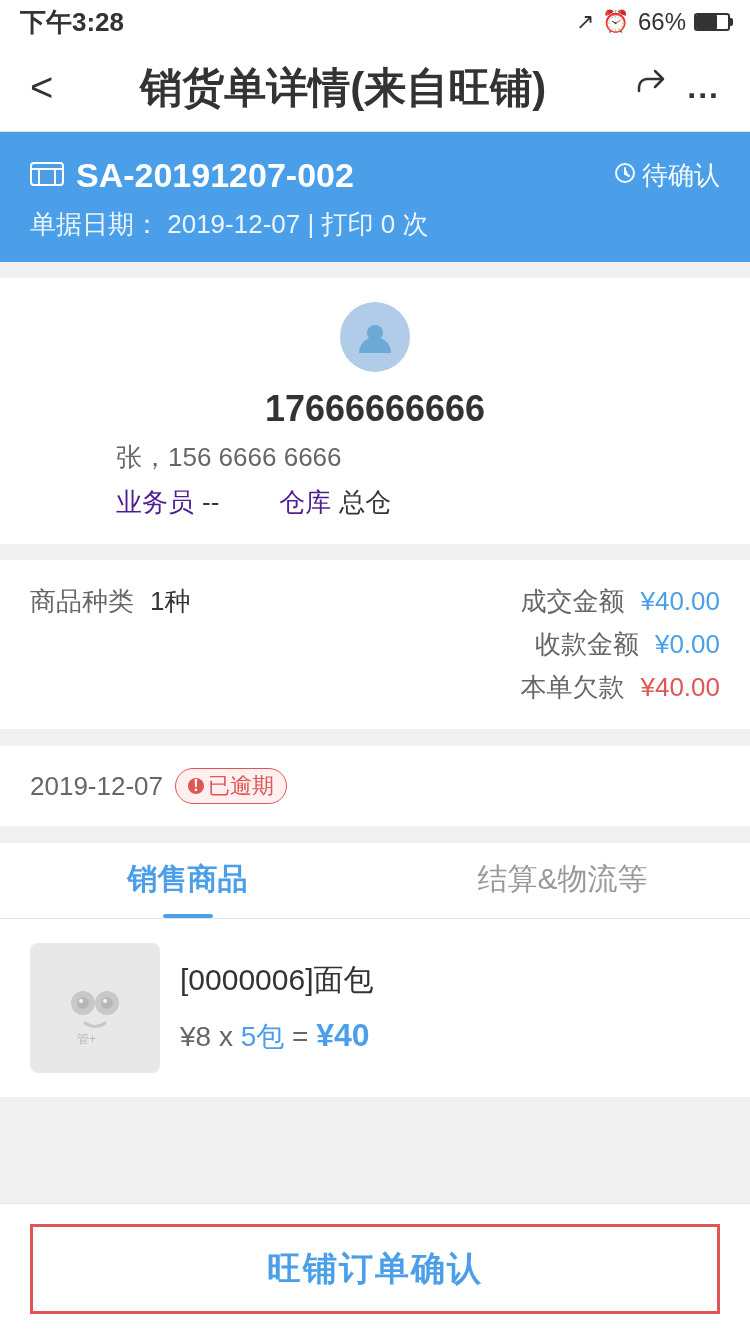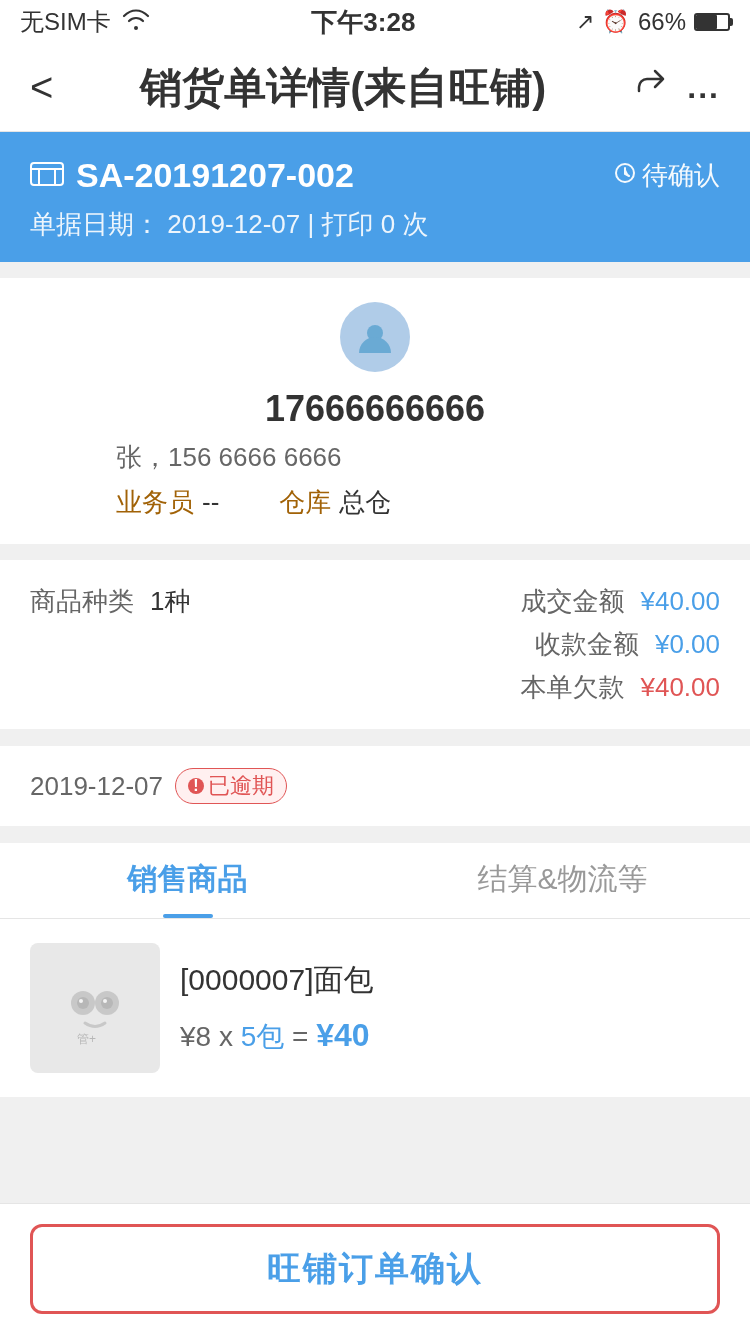--- a/index.html
+++ b/index.html
@@ -128,21 +128,21 @@
     }
     .customer-fields {
       display: flex;
       align-items: center;
       gap: 60px;
       margin-left: 86px;
       font-size: 26px;
       color: #666;
     }
     .field-item { display: flex; align-items: center; gap: 8px; }
-    .field-label { color: #a16207; }
+    .field-label { color: #4c1d95; }
     .field-value { color: #333; }
 
     
     .summary-section {
       background: #fff;
       padding: 24px 30px;
       display: flex;
       align-items: flex-start;
       justify-content: space-between;
       margin-top: 16px;
@@ -296,39 +296,29 @@
       border-top: 1px solid #e5e5e5;
     }
     .confirm-btn {
       width: 100%;
       height: 90px;
       border: 3px solid #e05555;
       background: #fff;
       color: #4a9fe8;
       font-size: 34px;
       font-weight: 600;
-      border-radius: 12px;
+      border-radius: 0;
       cursor: pointer;
       letter-spacing: 2px;
     }
   </style>
 </head>
 <body>
 
 <div class="status-bar">
-  <div class="status-left">
-    <span>无SIM卡</span>
-    <span>
-      <svg width="30" height="22" viewBox="0 0 30 22" fill="none">
-        <path d="M15 18a2 2 0 100 4 2 2 0 000-4z" fill="#333"></path>
-        <path d="M8 13c1.9-1.9 4.4-3 7-3s5.1 1.1 7 3" stroke="#333" stroke-width="2.2" fill="none" stroke-linecap="round"></path>
-        <path d="M3 8C6.4 4.6 10.5 2.5 15 2.5S23.6 4.6 27 8" stroke="#333" stroke-width="2.2" fill="none" stroke-linecap="round"></path>
-      </svg>
-    </span>
-  </div>
   <div class="status-center">下午3:28</div>
   <div class="status-right">
     <span style="font-size:22px;">↗</span>
     <span style="font-size:22px;">⏰</span>
     <span>66%</span>
     <span style="display:inline-block;width:36px;height:18px;border:2px solid #333;border-radius:3px;position:relative;">
       <span style="display:block;width:66%;height:100%;background:#333;border-radius:1px;"></span>
       <span style="position:absolute;right:-5px;top:50%;transform:translateY(-50%);width:3px;height:8px;background:#333;border-radius:0 2px 2px 0;"></span>
     </span>
   </div>
@@ -454,21 +444,21 @@
         <circle cx="52" cy="35" r="12" fill="#aaa"></circle>
         <circle cx="28" cy="35" r="6" fill="#888"></circle>
         <circle cx="52" cy="35" r="6" fill="#888"></circle>
         <circle cx="26" cy="33" r="2" fill="#fff"></circle>
         <circle cx="50" cy="33" r="2" fill="#fff"></circle>
         <path d="M30 55 Q40 62 50 55" stroke="#aaa" stroke-width="3" fill="none" stroke-linecap="round"></path>
         <text x="22" y="75" font-size="12" fill="#888" font-family="sans-serif">管+</text>
       </svg>
     </div>
     <div class="product-info">
-      <div class="product-name">[0000007]面包</div>
+      <div class="product-name">[0000006]面包</div>
       <div class="product-price-row">
         <span>¥8</span>
         <span> </span>
         <span>x</span>
         <span class="price-qty"> <span>5包</span></span>
         <span> </span>
         <span>=</span>
         <span class="price-total"> <span>¥40</span></span>
       </div>
     </div>

